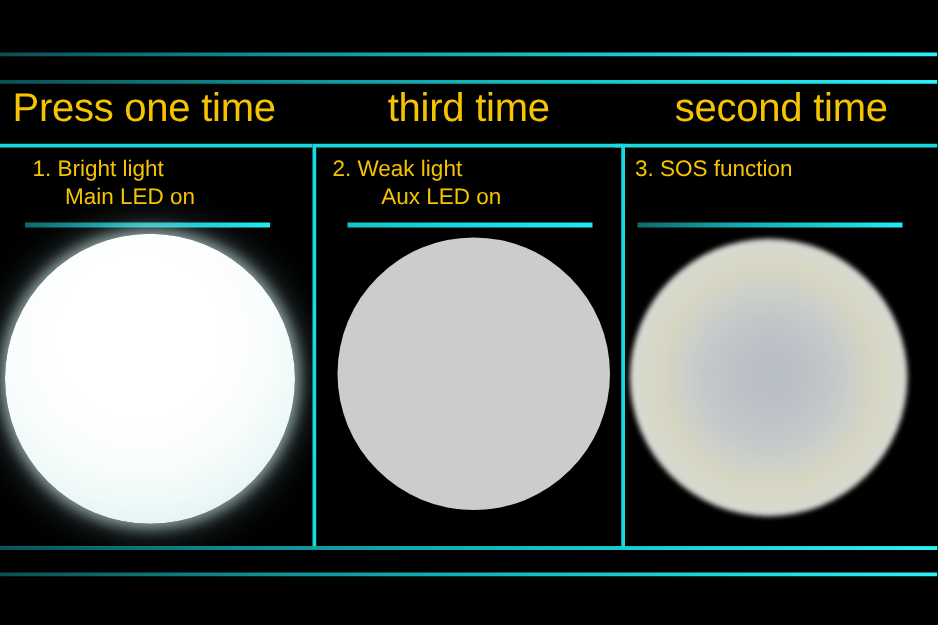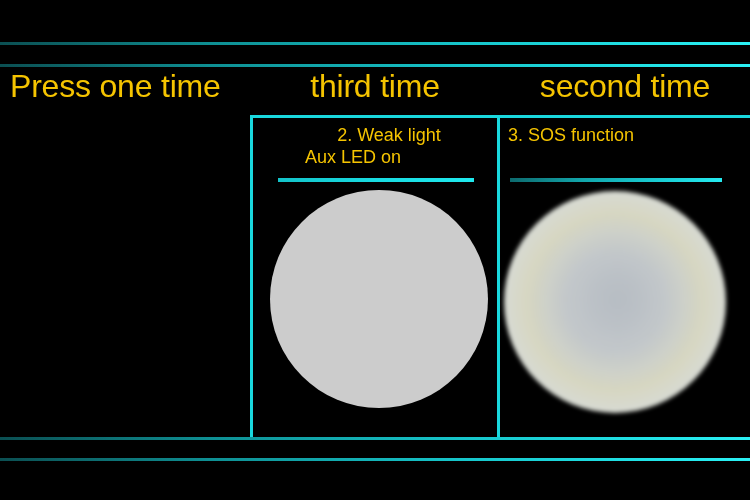--- a/index.html
+++ b/index.html
@@ -95,21 +95,21 @@
     box-sizing: border-box;
   }
   .panel-line {
     color: #f5c400;
     font-size: 18px;
     line-height: 22px;
     white-space: nowrap;
   }
   .panel.p1 .panel-line.l1 { padding-left: 26px; }
   .panel.p1 .panel-line.l2 { padding-left: 52px; }
-  .panel.p2 .panel-line.l1 { padding-left: 28px; text-align: center; }
+  .panel.p2 .panel-line.l1 { padding-left: 13px; }
   .panel.p2 .panel-line.l2 { padding-left: 52px; }
   .panel.p3 .panel-line.l1 { padding-left: 16px; }
   .panel.p3 .panel-line.l2 { padding-left: 66px; }
 
   .panel-underline {
     position: absolute;
     height: 4px;
     top: 60px;
     background: linear-gradient(90deg,
         #0d6a6e 0%,
@@ -210,20 +210,30 @@
   <div class="rule r-top2"></div>
 
   <div class="headings">
     <div class="heading h1">Press one time</div>
     <div class="heading h3">third time</div>
     <div class="heading h2">second time</div>
   </div>
 
   <div class="panels">
 
+    <div class="panel p1">
+      <div class="panel-head">
+        <div class="panel-line l1">1. Bright light</div>
+        <div class="panel-line l2">Main LED on</div>
+        <div class="panel-underline"></div>
+      </div>
+      <div class="lamp-wrap">
+        <div class="lamp bright"></div>
+      </div>
+    </div>
 
     <div class="panel p2">
       <div class="panel-head">
         <div class="panel-line l1">2. Weak light</div>
         <div class="panel-line l2">Aux LED on</div>
         <div class="panel-underline"></div>
       </div>
       <div class="lamp-wrap">
         <div class="lamp weak"></div>
       </div>

